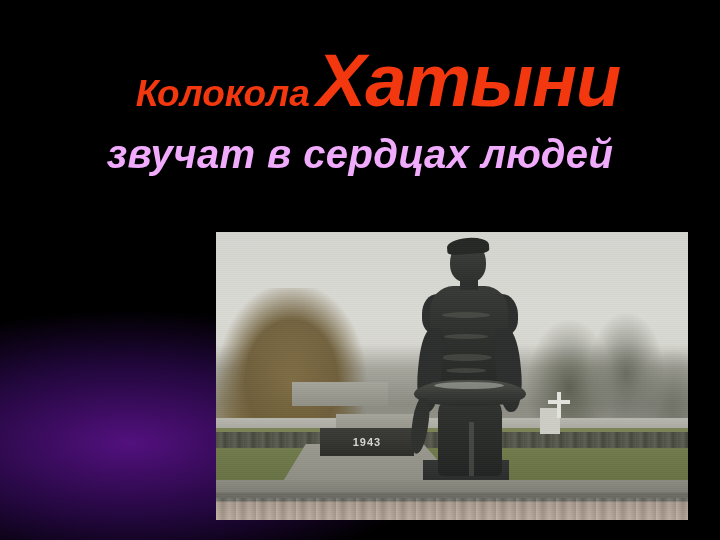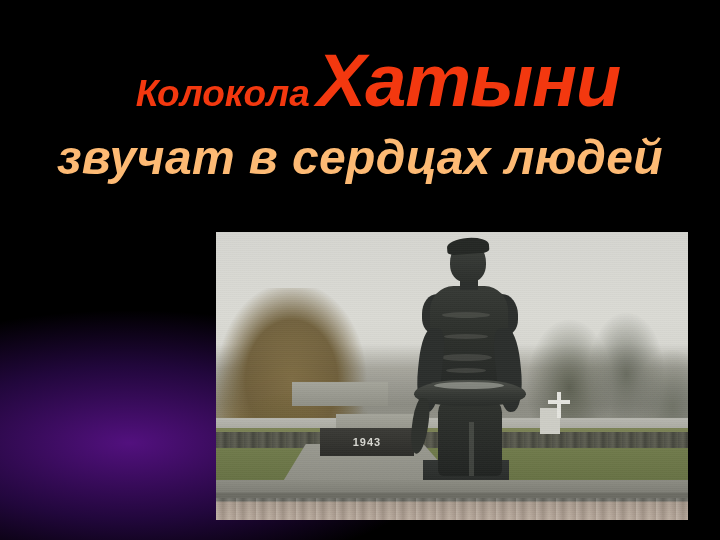--- a/index.html
+++ b/index.html
@@ -79,24 +79,24 @@
   .ln1-big {
     font-size: 74px;
     vertical-align: baseline;
     letter-spacing: -1px;
     padding-left: 7px;
   }
   .ln2 {
     display: block;
     margin-top: 16px;
     white-space: nowrap;
-    color: #fdba74;
+    color: #f0abfc;
     font-weight: bold;
     font-style: italic;
-    font-size: 48px;
+    font-size: 40px;
     letter-spacing: 0.4px;
     text-align: center;
   }
 
   
   #photo {
     position: absolute;
     left: 216px;
     top: 232px;
     width: 472px;

